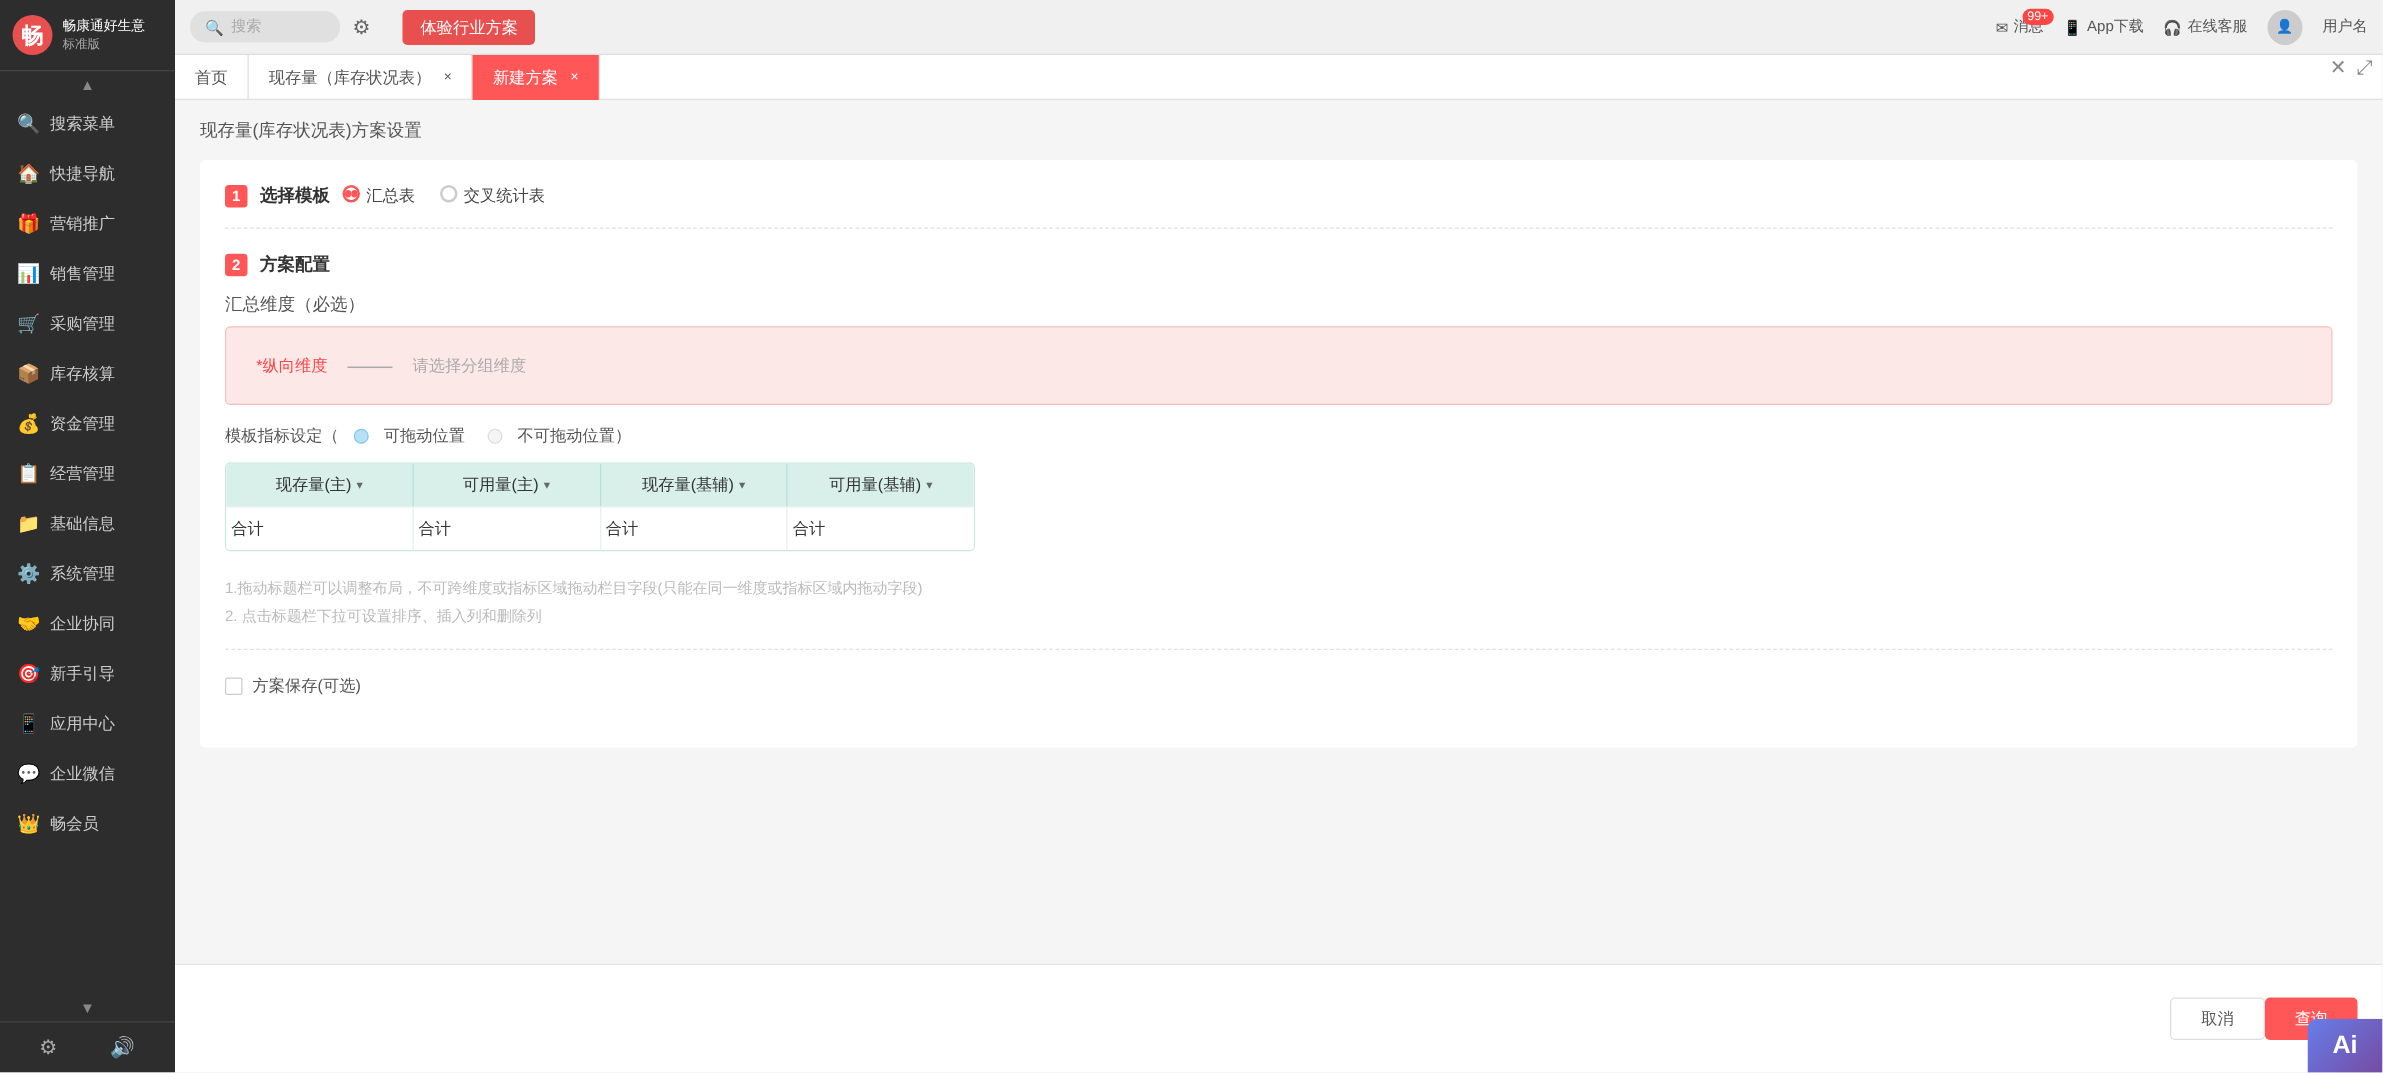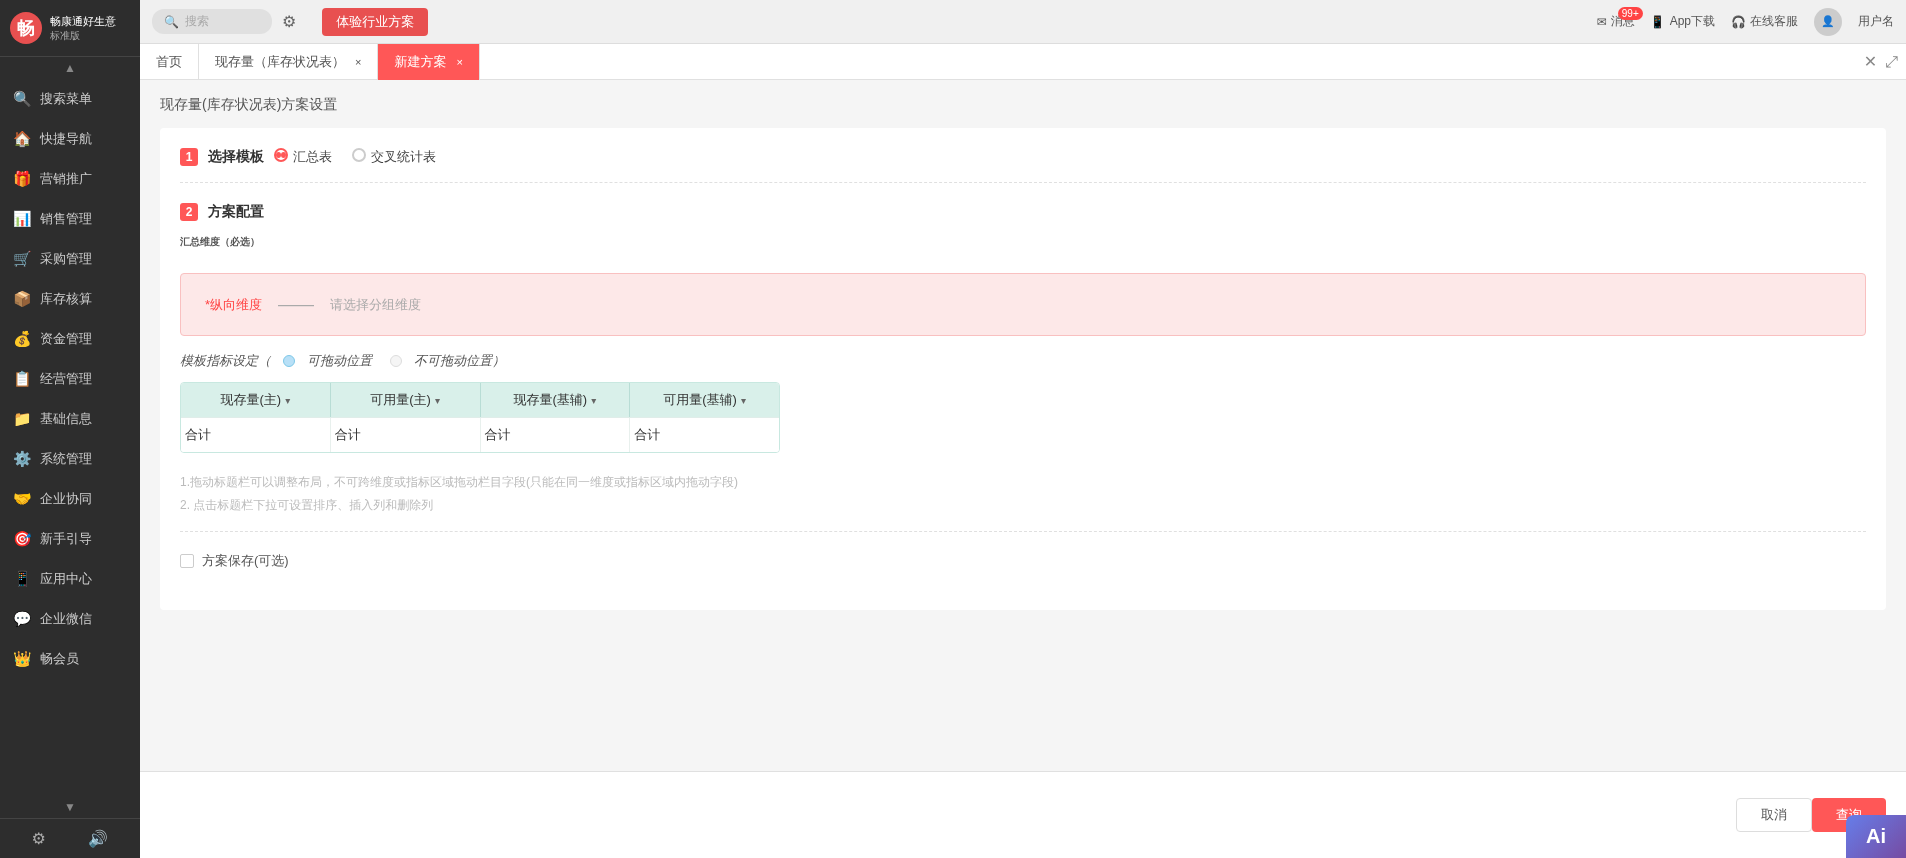--- a/index.html
+++ b/index.html
@@ -140,21 +140,21 @@
       display: flex; align-items: center; justify-content: center;
       font-size: 11px; color: #666; cursor: pointer;
     }
     .topbar-username { font-size: 12px; color: #555; cursor: pointer; }
 
     
     .tabs-bar {
       background: #fff;
       border-bottom: 1px solid #e0e0e0;
       display: flex;
-      align-items: center;
+      align-items: flex-start;
       height: 36px;
       padding: 0 0;
       flex-shrink: 0;
     }
     .tab-item {
       padding: 0 16px;
       height: 36px;
       display: flex;
       align-items: center;
       gap: 6px;
@@ -257,24 +257,23 @@
     }
     .radio-circle.checked::after {
       content: '';
       width: 6px; height: 6px;
       border-radius: 50%;
       background: #ff5757;
     }
 
     
     .section-label {
-      font-size: 10px;
+      font-size: 14px;
       color: #555;
-      margin-bottom: 24px;
-      font-weight: bold;
+      margin-bottom: 8px;
     }
 
     
     .dimension-box {
       background: #fde8e8;
       border: 1px solid #f9c0c0;
       border-radius: 4px;
       padding: 20px 24px;
       display: flex;
       align-items: center;
@@ -286,21 +285,20 @@
     .dim-placeholder { font-size: 13px; color: #aaa; cursor: pointer; }
 
     
     .indicator-settings {
       display: flex;
       align-items: center;
       gap: 12px;
       margin-bottom: 12px;
       font-size: 13px;
       color: #555;
-      font-style: italic;
     }
     .indicator-badge {
       width: 12px; height: 12px;
       border-radius: 50%;
       display: inline-block;
     }
     .badge-draggable { background: #b8e0f7; border: 1px solid #7ec8e8; }
     .badge-non-draggable { background: #f5f5f5; border: 1px solid #ddd; }
 
     

